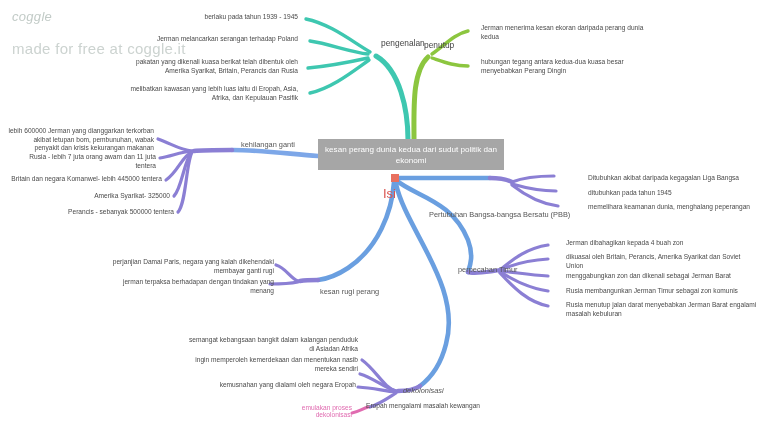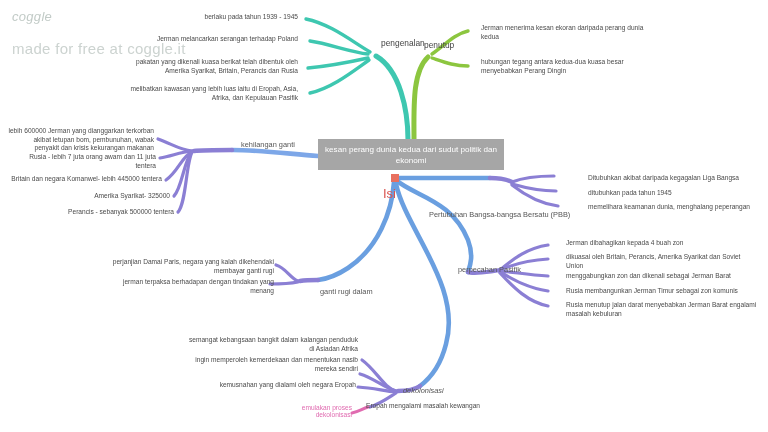--- a/index.html
+++ b/index.html
@@ -111,28 +111,28 @@
   <div class="node r" style="left:8px;top:153px;width:148px;">Rusia - lebih 7 juta orang awam dan 11 juta tentera</div>
   <div class="node r" style="left:8px;top:175px;width:154px;">Britain dan negara Komanwel- lebih 445000 tentera</div>
   <div class="node r" style="left:8px;top:192px;width:162px;">Amerika Syarikat- 325000</div>
   <div class="node r" style="left:8px;top:208px;width:166px;">Perancis - sebanyak 500000 tentera</div>
 
   <div class="branch-label" style="left:429px;top:168px;margin-top:42px;">Pertubuhan Bangsa-bangsa Bersatu (PBB)</div>
   <div class="node l" style="left:588px;top:174px;width:172px;">Ditubuhkan akibat daripada kegagalan Liga Bangsa</div>
   <div class="node l" style="left:588px;top:189px;width:172px;">ditubuhkan pada tahun 1945</div>
   <div class="node l" style="left:588px;top:203px;width:178px;">memelihara keamanan dunia, menghalang peperangan</div>
 
-  <div class="branch-label" style="left:458px;top:265px;">perpecahan Pasifik</div>
+  <div class="branch-label" style="left:458px;top:265px;">perpecahan Timur</div>
   <div class="node l" style="left:566px;top:239px;width:190px;">Jerman dibahagikan kepada 4 buah zon</div>
   <div class="node l" style="left:566px;top:253px;width:190px;">dikuasai oleh Britain, Perancis, Amerika Syarikat dan Soviet Union</div>
   <div class="node l" style="left:566px;top:272px;width:190px;">menggabungkan zon dan dikenali sebagai Jerman Barat</div>
   <div class="node l" style="left:566px;top:287px;width:190px;">Rusia membangunkan Jerman Timur sebagai zon komunis</div>
   <div class="node l" style="left:566px;top:301px;width:196px;">Rusia menutup jalan darat menyebabkan Jerman Barat engalami masalah kebuluran</div>
 
-  <div class="branch-label" style="left:320px;top:287px;">ganti rugi dalam</div>
+  <div class="branch-label" style="left:320px;top:287px;">kesan rugi perang</div>
   <div class="node r" style="left:108px;top:258px;width:166px;">perjanjian Damai Paris, negara yang kalah dikehendaki membayar ganti rugi</div>
   <div class="node r" style="left:100px;top:278px;width:174px;">jerman terpaksa berhadapan dengan tindakan yang menang</div>
 
   <div class="branch-label" style="left:403px;top:386px;font-style:italic;">dekolonisasi</div>
   <div class="node r" style="left:186px;top:336px;width:172px;">semangat kebangsaan bangkit dalam kalangan penduduk di Asiadan Afrika</div>
   <div class="node r" style="left:180px;top:356px;width:178px;">ingin memperoleh kemerdekaan dan menentukan nasib mereka sendiri</div>
   <div class="node r" style="left:186px;top:381px;width:170px;">kemusnahan yang dialami oleh negara Eropah</div>
   <div class="node l" style="left:366px;top:402px;width:176px;">Eropah mengalami masalah kewangan</div>
   <div id="pink-node" style="width:86px;">emulakan proses dekolonisasi</div>
 

